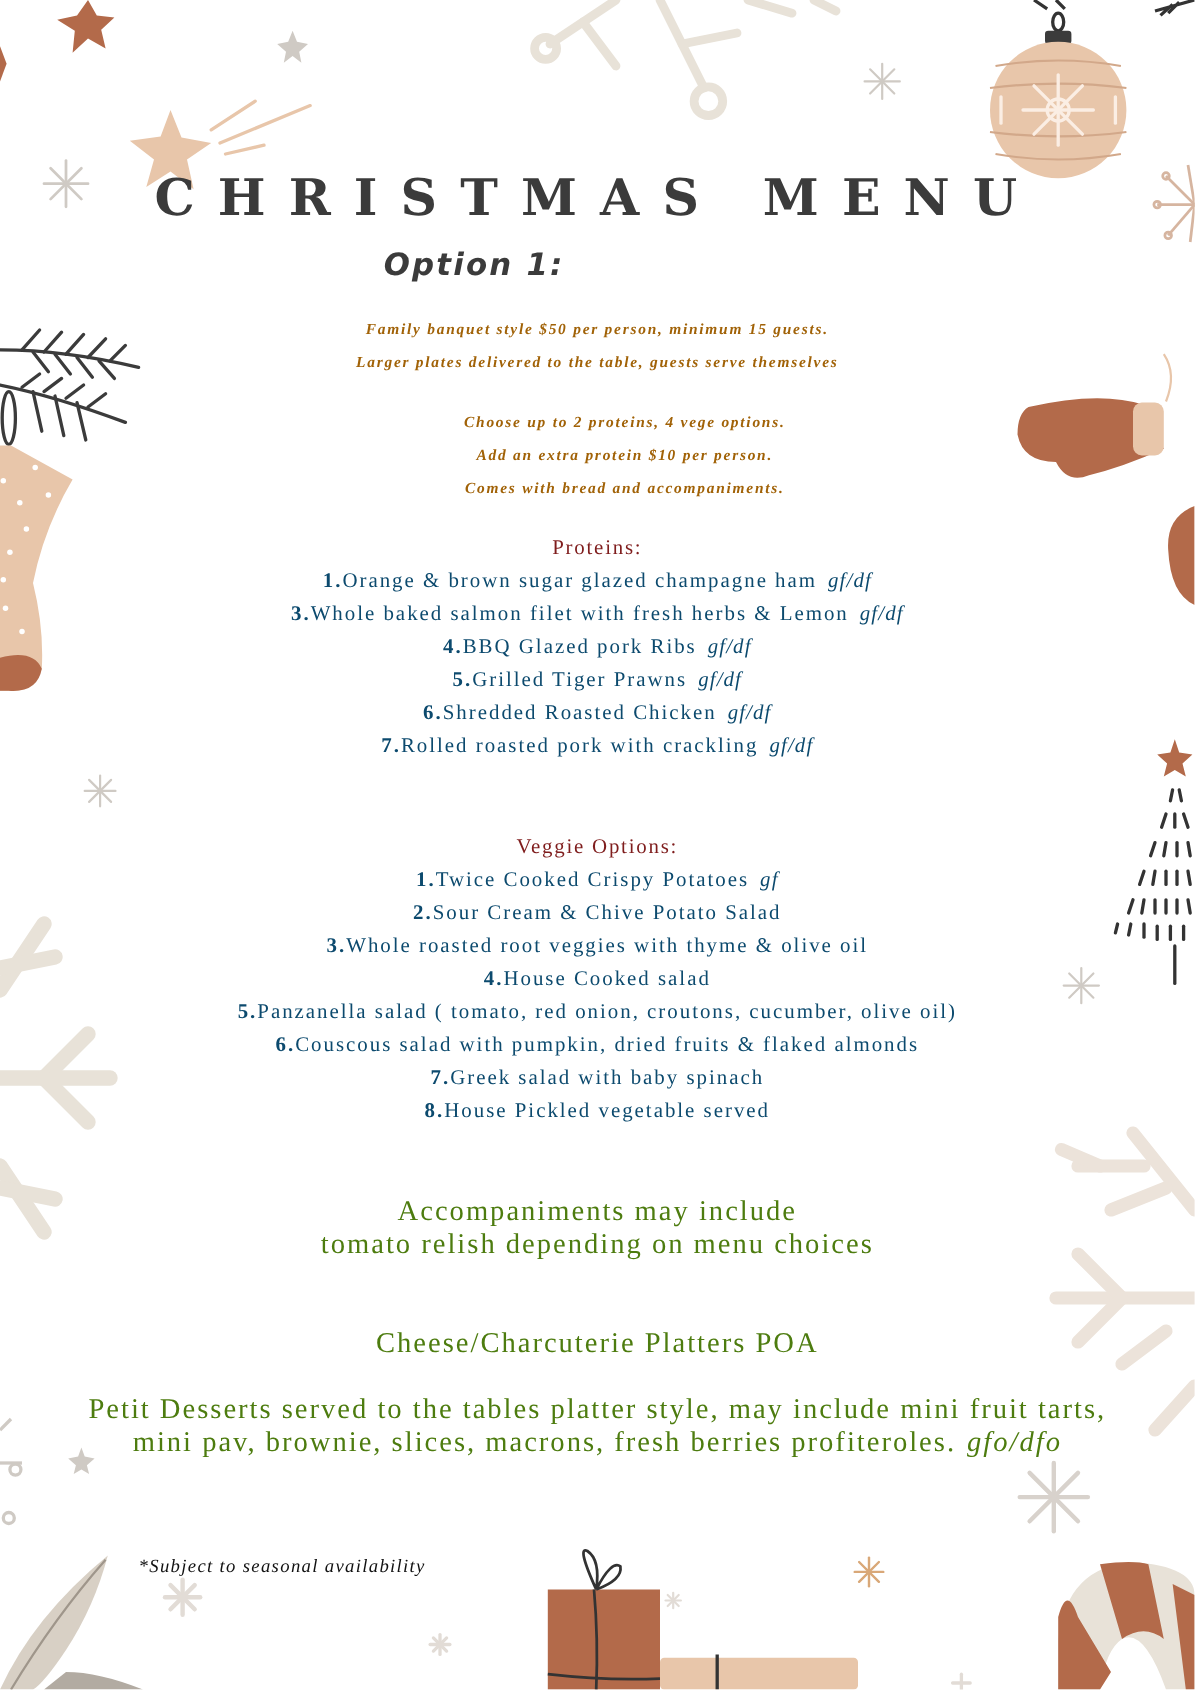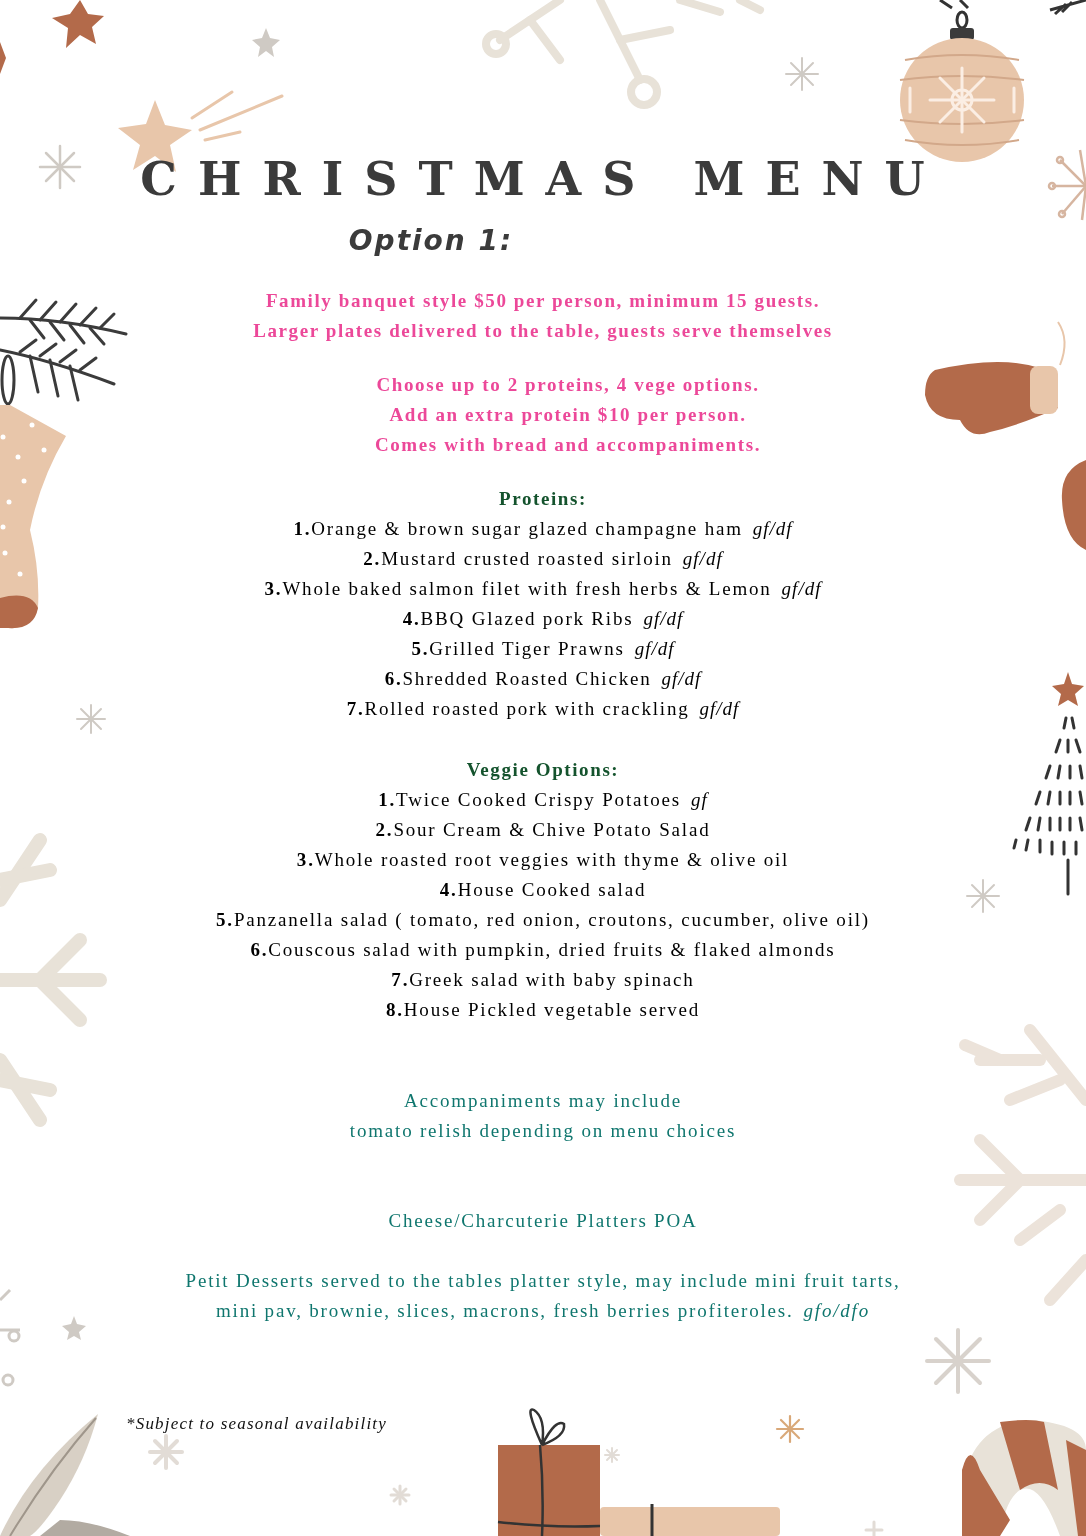--- a/index.html
+++ b/index.html
@@ -5,26 +5,26 @@
   html, body { margin:0; padding:0; }
   body { width:1086px; height:1536px; background:#ffffff; position:relative; overflow:hidden;
          font-family:"DejaVu Serif", "Liberation Serif", serif; color:#222; }
   .deco { position:absolute; }
   .page { position:absolute; left:0; top:0; width:1086px; height:1536px; }
   .title { position:absolute; top:152px; left:0; width:1086px; text-align:center;
            font-family:"DejaVu Serif", serif; font-weight:bold; font-size:46px; letter-spacing:21px; color:#3b3b3b; }
   .subtitle { position:absolute; top:224px; left:0; width:862px; text-align:center;
               font-family:"DejaVu Sans", sans-serif; font-weight:bold; font-style:italic; font-size:28px; letter-spacing:2px; color:#3b3b3b; }
   .block { position:absolute; left:0; width:1086px; text-align:center; }
-  .intro { font-family:"Liberation Serif", serif; font-weight:bold; font-size:19px; letter-spacing:1.6px; line-height:30px; color:#ec4899; }
-  .sechead { font-family:"Liberation Serif", serif; font-weight:bold; font-size:19px; letter-spacing:1.6px; line-height:30px; color:#14532d; }
-  .item { font-family:"Liberation Serif", serif; font-size:19px; letter-spacing:1.8px; line-height:30px; color:#000000; }
+  .intro { font-family:"Liberation Serif", serif; font-style:italic; font-weight:bold; font-size:14px; letter-spacing:1.6px; line-height:30px; color:#a16207; }
+  .sechead { font-family:"Liberation Serif", serif; font-weight:normal; font-size:19px; letter-spacing:1.6px; line-height:30px; color:#7f1d1d; }
+  .item { font-family:"Liberation Serif", serif; font-size:19px; letter-spacing:1.8px; line-height:30px; color:#0c4a6e; }
   .item .num { font-weight:bold; }
   .item .tag { font-style:italic; margin-left:10px; letter-spacing:1px; }
-  .plain { font-family:"Liberation Serif", serif; font-size:19px; letter-spacing:1.8px; line-height:30px; color:#0f766e; }
+  .plain { font-family:"Liberation Serif", serif; font-size:26px; letter-spacing:1.8px; line-height:30px; color:#4d7c0f; }
   .note { position:absolute; left:126px; top:1414px; font-family:"Liberation Serif", serif; font-style:italic; font-size:17px; letter-spacing:1.2px; color:#111;text-align:right; }
 </style>
 </head>
 <body>
 
 <svg class="deco" width="1086" height="1536" viewBox="0 0 1086 1536" style="left:0;top:0;">
 
   <g>
     <polygon points="80,0 88,14 104,16 92,27 96,44 80,35 66,48 68,28 52,18 70,14" fill="#b36a4a"></polygon>
   </g>
@@ -279,21 +279,20 @@
   </div>
   <div class="block intro" style="top:370px;padding-left:25px;">
     <div>Choose up to 2 proteins, 4 vege options.</div>
     <div>Add an extra protein $10 per person.</div>
     <div>Comes with bread and accompaniments.</div>
   </div>
 
   <div class="block" style="top:484px;">
     <div class="sechead">Proteins:</div>
     <div class="item"><span class="num">1.</span><span>Orange &amp; brown sugar glazed champagne ham</span><span class="tag">gf/df</span></div>
-    <div class="item"><span class="num">2.</span><span>Mustard crusted roasted sirloin</span><span class="tag">gf/df</span></div>
     <div class="item"><span class="num">3.</span><span>Whole baked salmon filet with fresh herbs &amp; Lemon</span><span class="tag">gf/df</span></div>
     <div class="item"><span class="num">4.</span><span>BBQ Glazed pork Ribs</span><span class="tag">gf/df</span></div>
     <div class="item"><span class="num">5.</span><span>Grilled Tiger Prawns</span><span class="tag">gf/df</span></div>
     <div class="item"><span class="num">6.</span><span>Shredded Roasted Chicken</span><span class="tag">gf/df</span></div>
     <div class="item"><span class="num">7.</span><span>Rolled roasted pork with crackling</span><span class="tag">gf/df</span></div>
   </div>
 
   <div class="block" style="top:755px;">
     <div class="sechead">Veggie Options:</div>
     <div class="item"><span class="num">1.</span><span>Twice Cooked Crispy Potatoes</span><span class="tag">gf</span></div>

